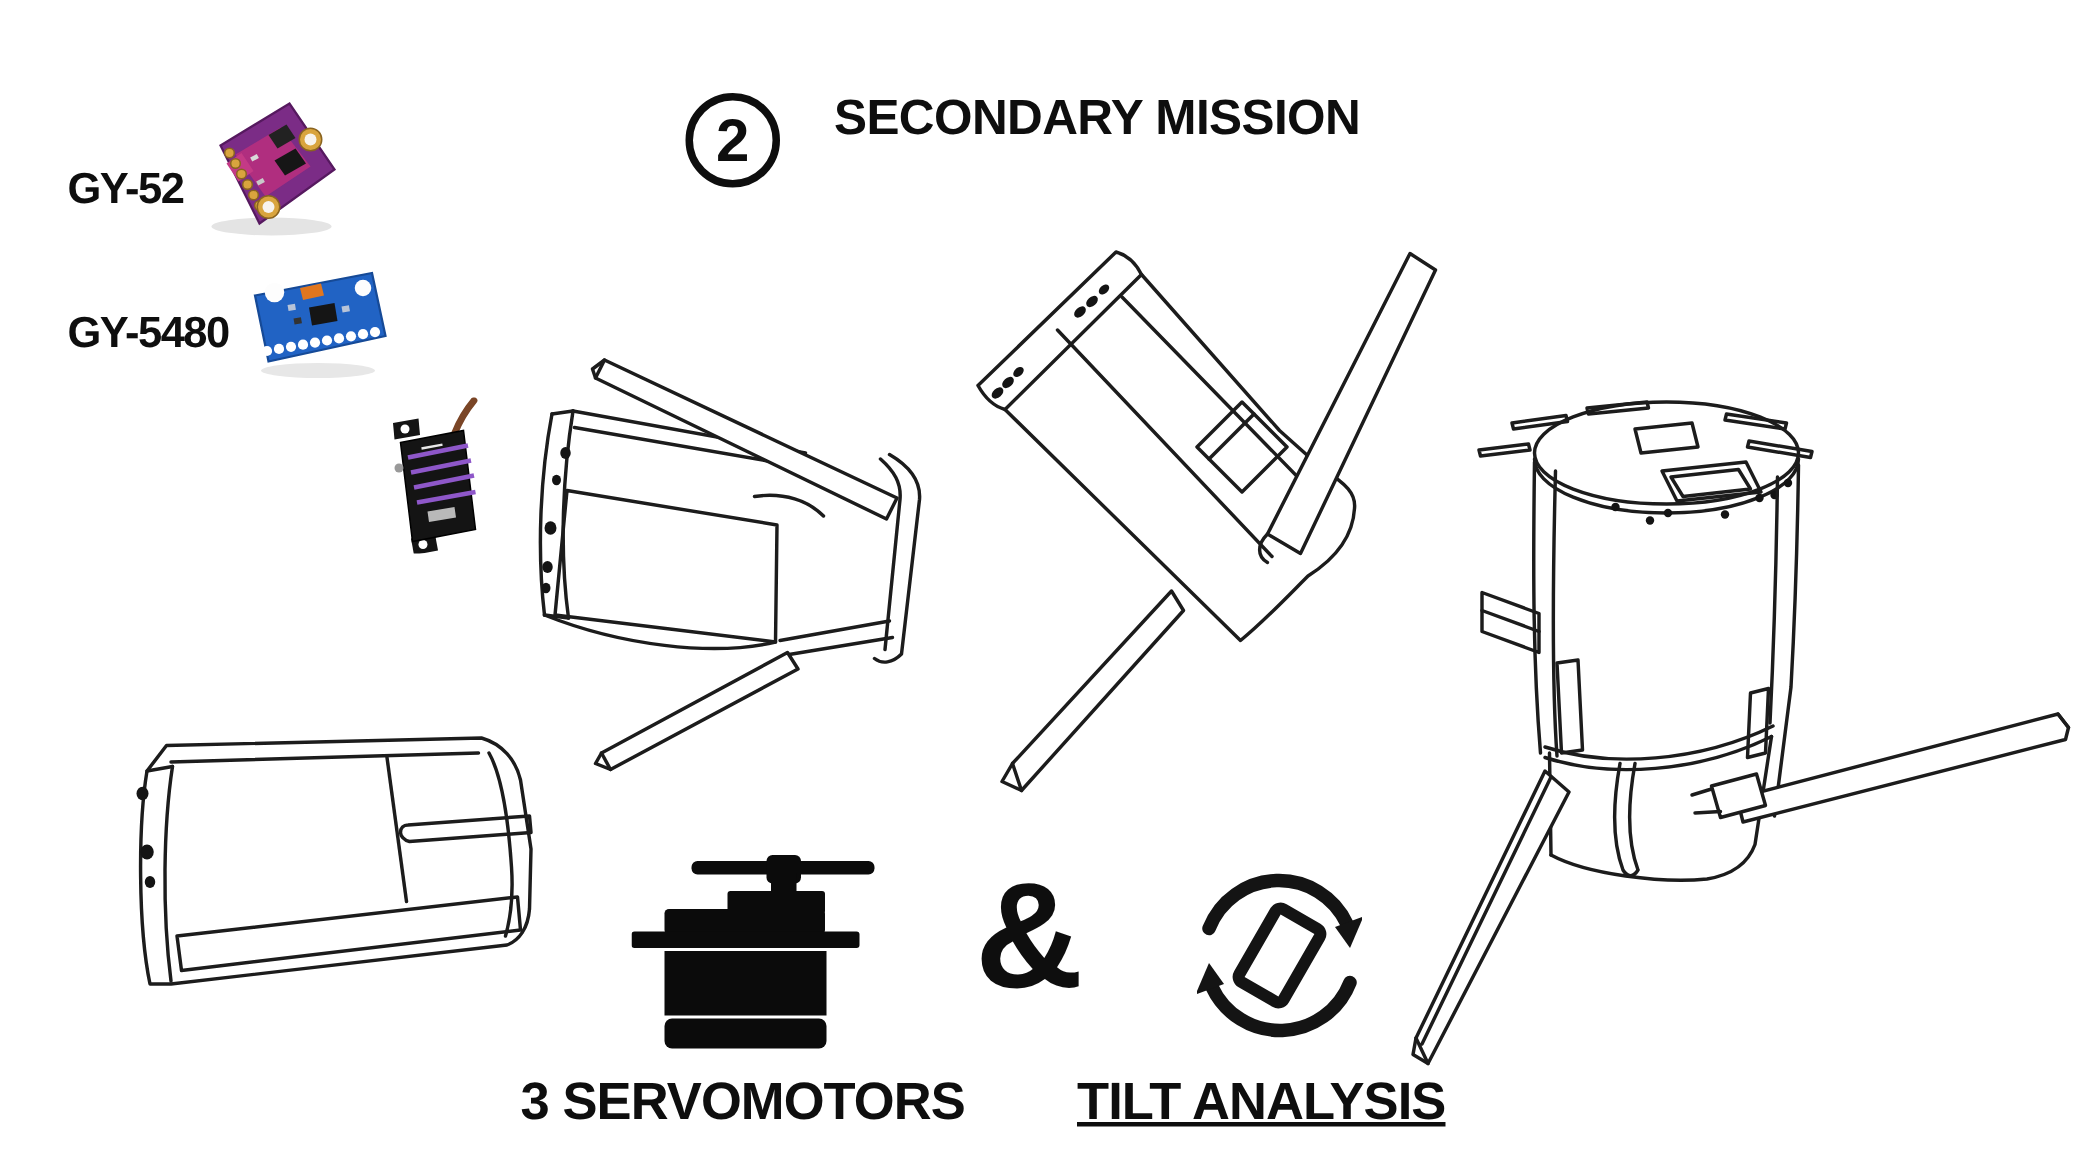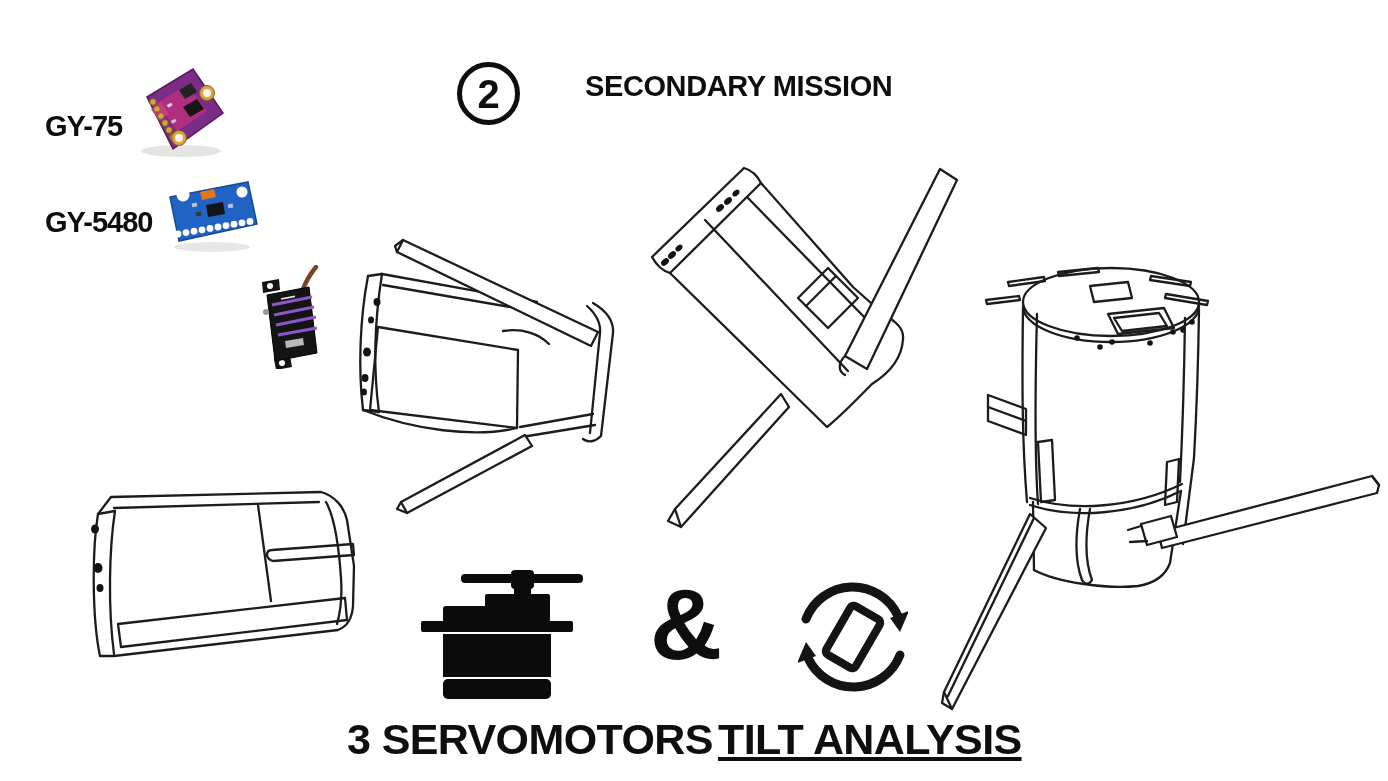--- a/index.html
+++ b/index.html
@@ -9,48 +9,48 @@
   }
   .abs{position:absolute;}
   
   .step-badge{
     left:457px;top:62px;width:63px;height:63px;box-sizing:border-box;
     border:5px solid #0e0e0e;border-radius:50%;
     display:flex;align-items:center;justify-content:center;
     font-weight:bold;font-size:40px;line-height:1;
   }
   .page-title{
-    left:556px;top:70px;font-size:29px;font-weight:bold;letter-spacing:-0.4px;white-space:nowrap;margin-left:29px;
+    left:556px;top:59px;font-size:33px;font-weight:bold;letter-spacing:-0.4px;white-space:nowrap;
   }
   
   .hw-label{left:45px;font-size:29px;font-weight:bold;letter-spacing:-1px;white-space:nowrap;}
   .hw-label.l1{top:110px;}
   .hw-label.l2{top:206px;}
   .hw-label.l3{top:303px;}
   
-  .foot-label{top:715px;font-size:43px;font-weight:bold;letter-spacing:-0.6px;text-align:right;white-space:nowrap;}
+  .foot-label{top:715px;font-size:35px;font-weight:bold;letter-spacing:-0.6px;text-align:left;white-space:nowrap;}
   .foot-label.f1{left:347px;width:310px;}
   .foot-label.f2{left:718px;width:252px;text-decoration:underline;}
   .ampersand{left:650px;top:577px;font-size:100px;line-height:0.95;font-weight:bold;}
   svg{display:block;}
   .ln{fill:none;stroke:#1c1c1c;stroke-width:2.3;stroke-linejoin:round;stroke-linecap:round;}
   .lnf{fill:#ffffff;stroke:#1c1c1c;stroke-width:2.3;stroke-linejoin:round;stroke-linecap:round;}
   .dot{fill:#141414;stroke:none;}
 </style>
 </head>
 <body>
 
 <div class="stage">
 
   <div class="abs step-badge">
     <span>2</span>
   </div>
   <div class="abs page-title">SECONDARY MISSION</div>
 
-  <div class="abs hw-label l1">GY-75</div>
+  <div class="abs hw-label l1">GY-52</div>
   <div class="abs hw-label l2">GY-5480</div>
 
   <svg class="abs" style="left:127px;top:63px" width="104" height="98" viewBox="0 0 104 98">
     <ellipse cx="54" cy="88" rx="40" ry="6" fill="#e4e4e4"></ellipse>
     <polygon points="20,34 66,6 96,50 46,86" fill="#7b2c86" stroke="#56195f" stroke-width="1.5"></polygon>
     <polygon points="30,40 60,22 80,48 50,68" fill="#b62f7e" opacity="0.9"></polygon>
     <polygon points="24,46 34,39 42,51 32,58" fill="#c43a86"></polygon>
     <g fill="#d9a43e" stroke="#8a6420" stroke-width="1">
       <circle cx="26" cy="39" r="3.2"></circle>
         <circle cx="30" cy="46" r="3.2"></circle>

